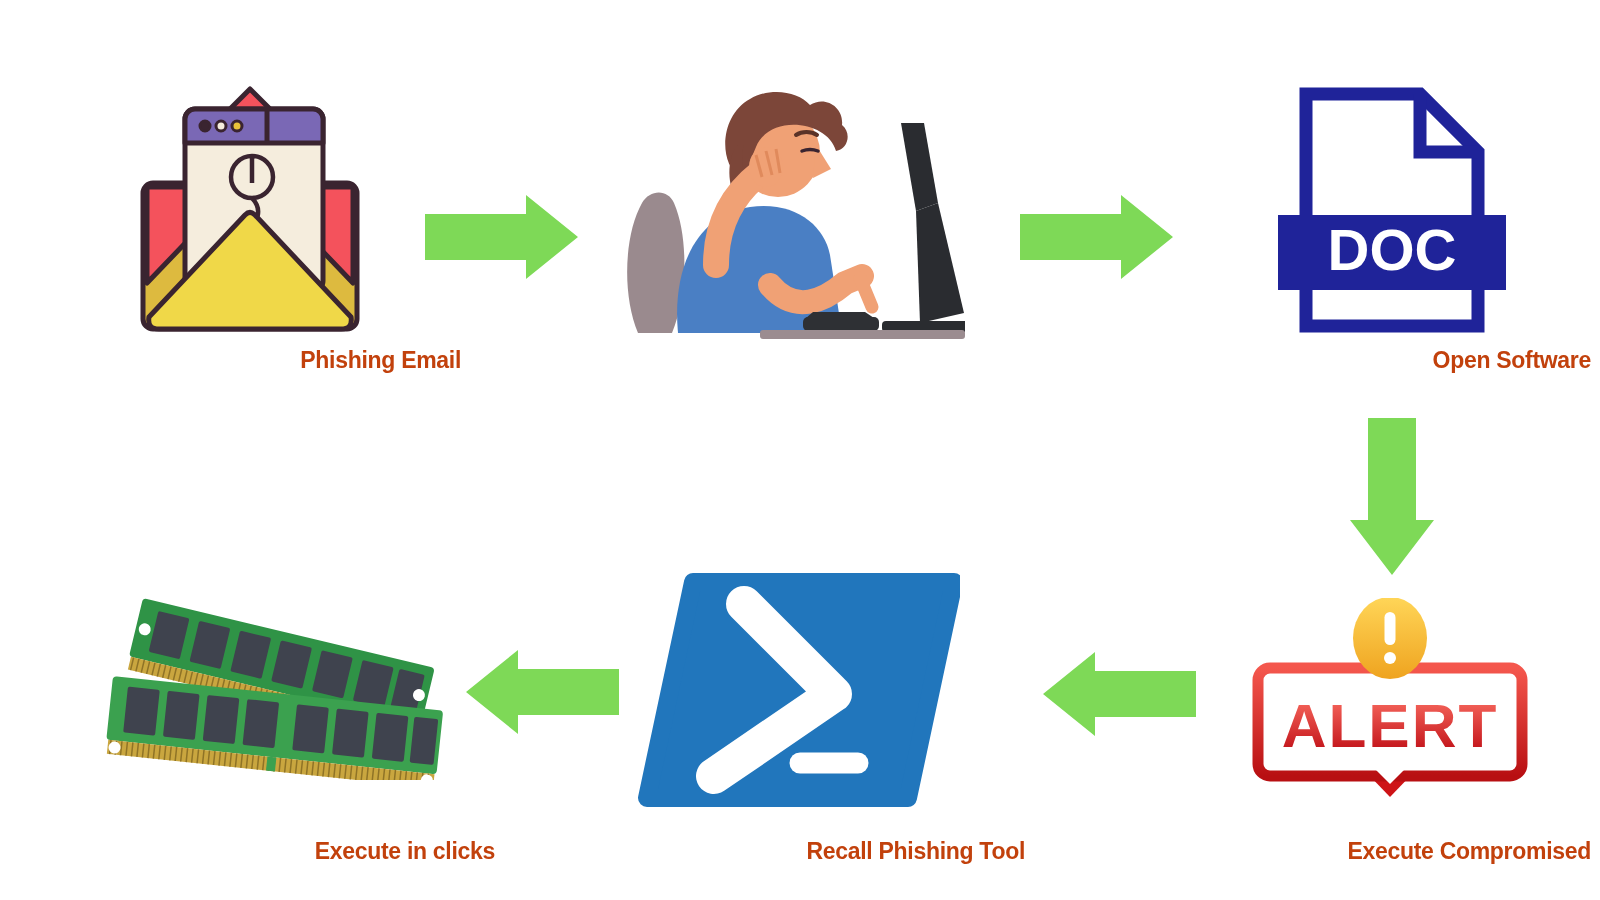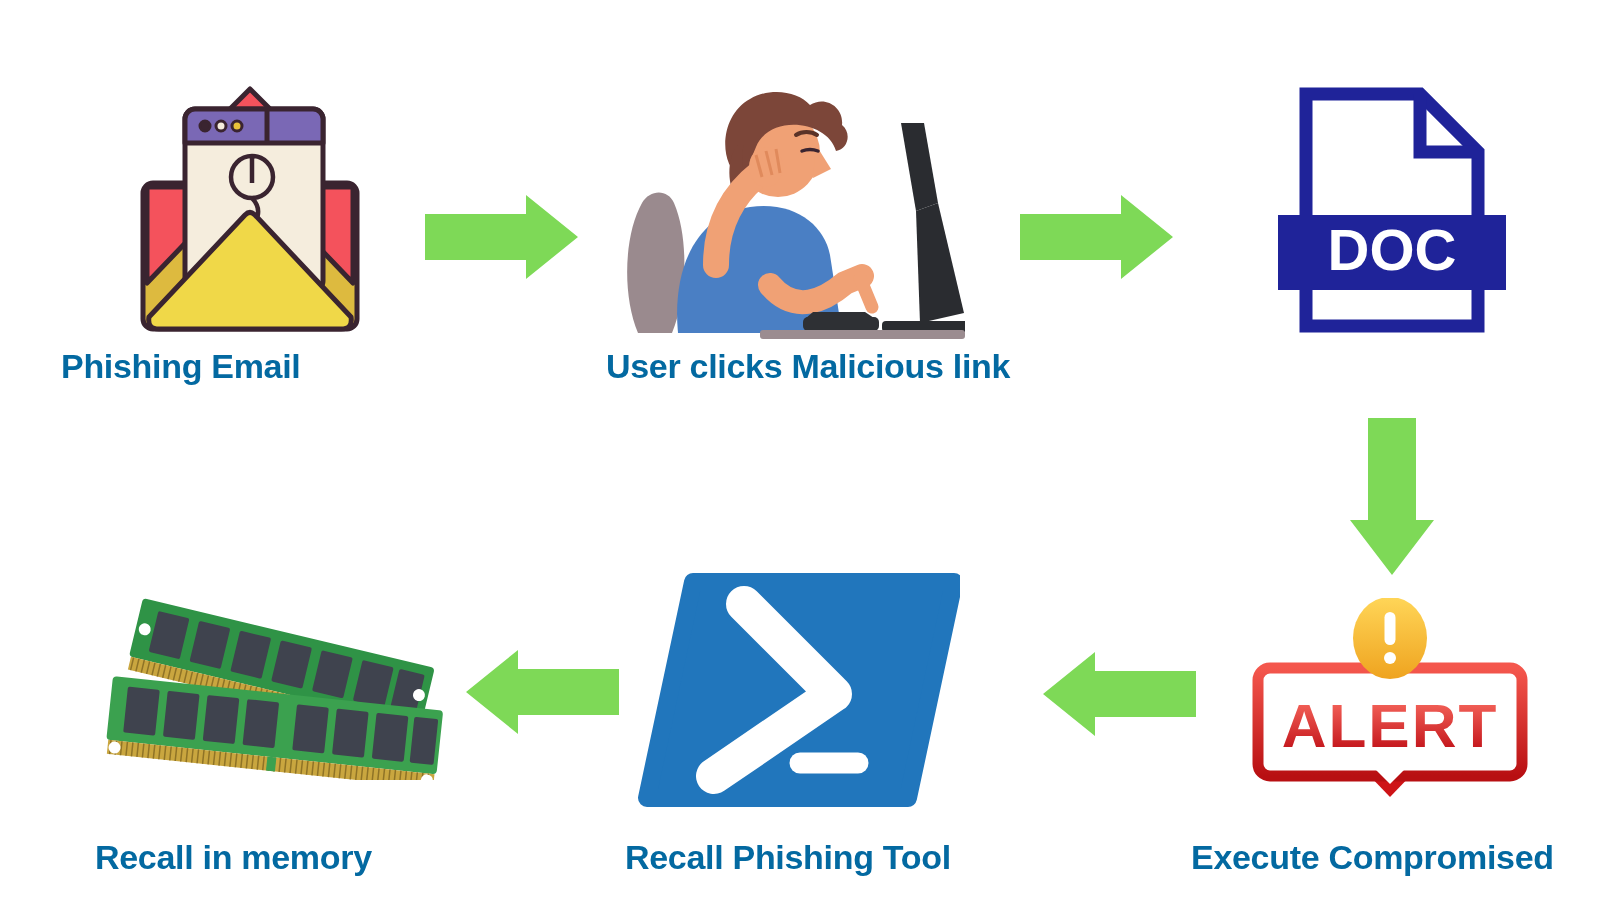--- a/index.html
+++ b/index.html
@@ -2,23 +2,23 @@
 <html><head>
 <meta charset="utf-8">
 <style>
   html,body{margin:0;padding:0;background:#ffffff;}
   .canvas{
     position:relative;width:1600px;height:900px;background:#ffffff;
     font-family:"Liberation Sans",sans-serif;overflow:hidden;
   }
   .abs{position:absolute;}
   .node-label{
-    position:absolute;width:400px;text-align:left;white-space:nowrap;
-    font-family:"Liberation Sans",sans-serif;font-weight:700;font-size:34px;
-    color:#0369a1;letter-spacing:-0.3px;
+    position:absolute;width:400px;text-align:right;white-space:nowrap;
+    font-family:"Liberation Sans",sans-serif;font-weight:700;font-size:23px;
+    color:#c2410c;letter-spacing:-0.3px;
   }
   svg text{font-family:"Liberation Sans",sans-serif;}
 </style>
 </head>
 <body>
 
 <div class="canvas">
 
   <svg class="abs" style="left:135px;top:85px" width="230" height="248" viewBox="0 0 230 248">
     <g stroke="#3A2430" stroke-width="5" stroke-linejoin="round">
@@ -67,32 +67,32 @@
     <ellipse cx="146" cy="82" rx="17" ry="20" fill="#F0A175"></ellipse>
     <path d="M136,70 L142,92 M146,66 L152,90 M156,64 L160,88" stroke="#E08A5C" stroke-width="3" fill="none"></path>
     <path d="M176,50 C182,46 191,46 197,50" stroke="#5B3328" stroke-width="4" fill="none" stroke-linecap="round"></path>
     <path d="M182,66 C187,64 193,64 198,66" stroke="#3A2430" stroke-width="3.5" fill="none" stroke-linecap="round"></path>
     <g fill="#2E3034">
       <path d="M186,233 l7,-6 h52 l9,6 z"></path>
       <rect x="183" y="232" width="76" height="14" rx="5"></rect>
     </g>
     <rect x="140" y="245" width="205" height="9" rx="3" fill="#9B8C90"></rect>
   </svg>
-  <div class="node-label" style="left:606px;top:347px;width:460px">User clicks Malicious link</div>
 
   <svg class="abs" style="left:1020px;top:195px" width="153" height="84" viewBox="0 0 153 84">
     <polygon points="0,19 101,19 101,0 153,42 101,84 101,65 0,65" fill="#7ED957"></polygon>
   </svg>
 
   <svg class="abs" style="left:1278px;top:86px" width="228" height="248" viewBox="0 0 228 248">
     <path d="M28,8 L142,8 L200,66 L200,240 L28,240 Z" fill="#ffffff" stroke="#1F2399" stroke-width="13" stroke-linejoin="miter"></path>
     <path d="M142,8 L142,66 L200,66" fill="none" stroke="#1F2399" stroke-width="13"></path>
     <rect x="0" y="129" width="228" height="75" fill="#1F2399"></rect>
     <text x="114" y="184" text-anchor="middle" font-size="58" font-weight="bold" fill="#ffffff">DOC</text>
   </svg>
+  <div class="node-label" style="left:1191px;top:347px">Open Software</div>
 
   <svg class="abs" style="left:1350px;top:418px" width="84" height="157" viewBox="0 0 84 157">
     <polygon points="18,0 66,0 66,102 84,102 42,157 0,102 18,102" fill="#7ED957"></polygon>
   </svg>
 
   <svg class="abs" style="left:1250px;top:598px" width="280" height="200" viewBox="0 0 280 200">
     <defs>
       <linearGradient id="redGradBorder" x1="0" y1="70" x2="0" y2="178" gradientUnits="userSpaceOnUse">
         <stop offset="0" stop-color="#F4574D"></stop>
           <stop offset="1" stop-color="#B80F12"></stop>
@@ -162,15 +162,15 @@
           <rect x="136" y="9" width="32" height="46" rx="2"></rect>
         <rect x="186" y="9" width="32" height="46" rx="2"></rect>
           <rect x="226" y="9" width="32" height="46" rx="2"></rect>
         <rect x="266" y="9" width="32" height="46" rx="2"></rect>
           <rect x="304" y="9" width="24" height="46" rx="2"></rect>
       </g>
       <circle cx="9" cy="71" r="6" fill="#ffffff"></circle>
         <circle cx="323" cy="71" r="6" fill="#ffffff"></circle>
     </g>
   </svg>
-  <div class="node-label" style="left:95px;top:838px">Recall in memory</div>
+  <div class="node-label" style="left:95px;top:838px">Execute in clicks</div>
 
 </div>
 
 </body></html>

